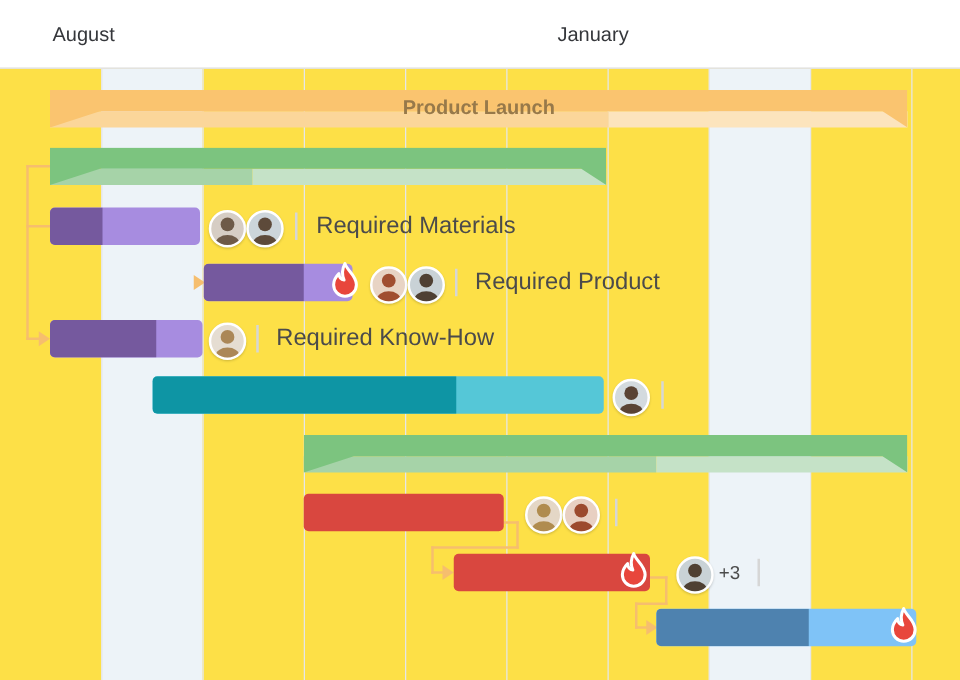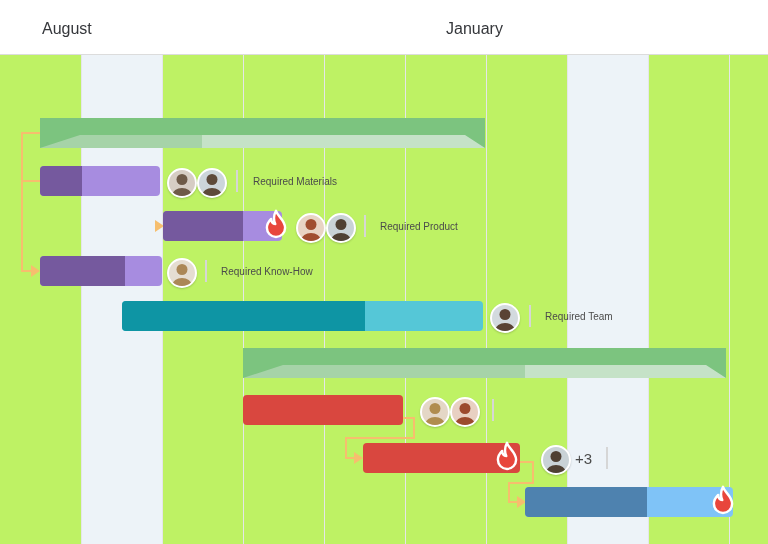--- a/index.html
+++ b/index.html
@@ -1,16 +1,16 @@
 <!DOCTYPE html>
 <html><head>
 <meta charset="utf-8">
 <style>
   html,body{margin:0;padding:0;background:#fff;}
-  #canvas{position:relative;width:768px;height:544px;background:#bef264;overflow:hidden;
+  #canvas{position:relative;width:768px;height:544px;background:#fde047;overflow:hidden;
           font-family:"Liberation Sans",sans-serif;}
   
   .header{position:absolute;left:0;top:0;width:768px;height:54px;background:#fff;
           border-bottom:1px solid #dcdcdc;z-index:5;}
   .month{position:absolute;top:20px;font-size:16px;color:#35373b;}
   
   .shade{position:absolute;top:55px;bottom:0;width:81px;background:#edf3f8;z-index:0;}
   .gl{position:absolute;top:55px;bottom:0;width:1px;background:#e5e6e9;z-index:1;}
   
   .cline{position:absolute;background:#f6be6e;z-index:2;}
@@ -24,21 +24,21 @@
       clip-path:polygon(0 0,100% 0,100% 100%,calc(100% - 20px) 17px,40px 17px,0 100%);}
   .sbar .cap{position:absolute;inset:0;display:flex;align-items:center;justify-content:center;
       font-weight:bold;font-size:16px;color:#97794a;}
   .o-dark{background:#fac46f;} .o-mid{background:#fbd69a;} .o-pale{background:#fce4bd;}
   .g-dark{background:#7cc47f;} .g-mid{background:#a6d3a8;} .g-pale{background:#c5e2c7;}
   
   .tbar{position:absolute;height:30px;border-radius:4px;overflow:hidden;z-index:3;}
   .tbar .prog{position:absolute;left:0;top:0;bottom:0;}
   
   .lbl{position:absolute;height:30px;display:flex;align-items:center;
-       font-size:10px;color:#4b4b4b;z-index:4;white-space:nowrap;}
+       font-size:19px;color:#4b4b4b;z-index:4;white-space:nowrap;}
   .lbl.green{color:#2e8636;font-size:16px;}
   .vdiv{position:absolute;width:2px;height:22px;background:#d6d6d6;z-index:4;}
   .avatar{position:absolute;width:26px;height:26px;border-radius:50%;
       border:2px solid #fff;box-shadow:0 1px 2px rgba(0,0,0,.18);
       background:var(--bg,#ddd6cf);overflow:hidden;z-index:4;}
   .avatar::before{content:"";position:absolute;left:50%;top:4px;transform:translateX(-50%);
       width:11px;height:11px;border-radius:50%;background:var(--p,#7d695a);}
   .avatar::after{content:"";position:absolute;left:50%;bottom:-5px;transform:translateX(-50%);
       width:19px;height:13px;border-radius:50% 50% 0 0;background:var(--p,#7d695a);}
   .flame{position:absolute;width:30px;height:34px;z-index:5;}
@@ -83,20 +83,28 @@
   <div class="cline" style="left:345px;top:457px;width:10px;height:2px"></div>
   <div class="carrow" style="left:354px;top:452px"></div>
 
   <div class="cline" style="left:518px;top:461px;width:16px;height:2px"></div>
   <div class="cline" style="left:532px;top:461px;width:2px;height:23px"></div>
   <div class="cline" style="left:508px;top:482px;width:26px;height:2px"></div>
   <div class="cline" style="left:508px;top:482px;width:2px;height:21px"></div>
   <div class="cline" style="left:508px;top:501px;width:10px;height:2px"></div>
   <div class="carrow" style="left:517px;top:496px"></div>
 
+  <div class="sbar" style="left:40px;top:72px;width:686px">
+    <div class="strip">
+        <div class="seg o-mid" style="width:447px"></div>
+        <div class="seg o-pale" style="flex:1"></div>
+      </div>
+    <div class="dark o-dark"></div>
+    <div class="cap">Product Launch</div>
+  </div>
 
   <div class="sbar" style="left:40px;top:118px;width:445px">
     <div class="strip">
         <div class="seg g-mid" style="width:162px"></div>
         <div class="seg g-pale" style="flex:1"></div>
       </div>
     <div class="dark g-dark"></div>
   </div>
 
   <div class="tbar" style="left:40px;top:166px;width:120px;background:#a78ce0">
@@ -125,21 +133,20 @@
   </div>
   <div class="avatar" style="left:167px;top:258px;--bg:#e5ddd2;--p:#ab8757"></div>
   <div class="vdiv" style="left:205px;top:260px"></div>
   <div class="lbl" style="left:221px;top:256px">Required Know-How</div>
 
   <div class="tbar" style="left:122px;top:301px;width:361px;background:#55c7d7">
     <div class="prog" style="width:243px;background:#0e95a4"></div>
   </div>
   <div class="avatar" style="left:490px;top:303px;--bg:#d3dade;--p:#5a4334"></div>
   <div class="vdiv" style="left:529px;top:305px"></div>
-  <div class="lbl" style="left:545px;top:301px">Required Team</div>
 
   <div class="sbar" style="left:243px;top:348px;width:483px">
     <div class="strip">
         <div class="seg g-mid" style="width:282px"></div>
         <div class="seg g-pale" style="flex:1"></div>
       </div>
     <div class="dark g-dark"></div>
   </div>
 
   <div class="tbar" style="left:243px;top:395px;width:160px;background:#d9473f"></div>

